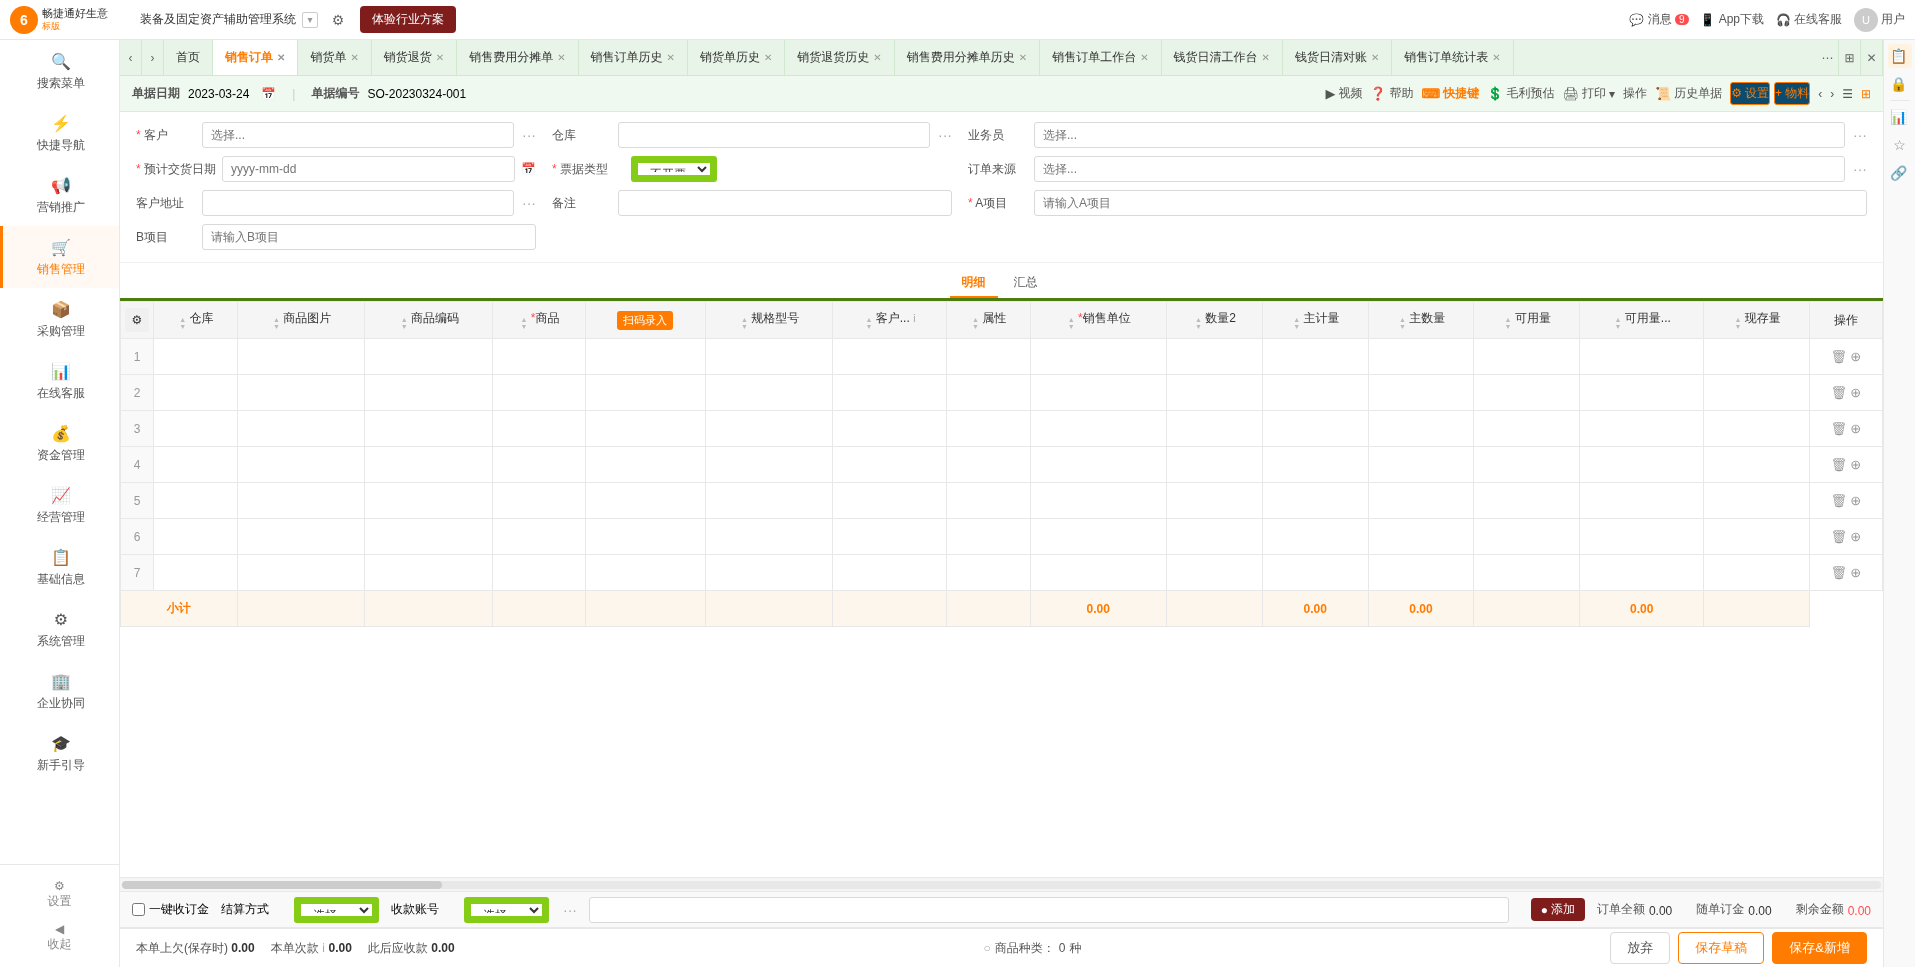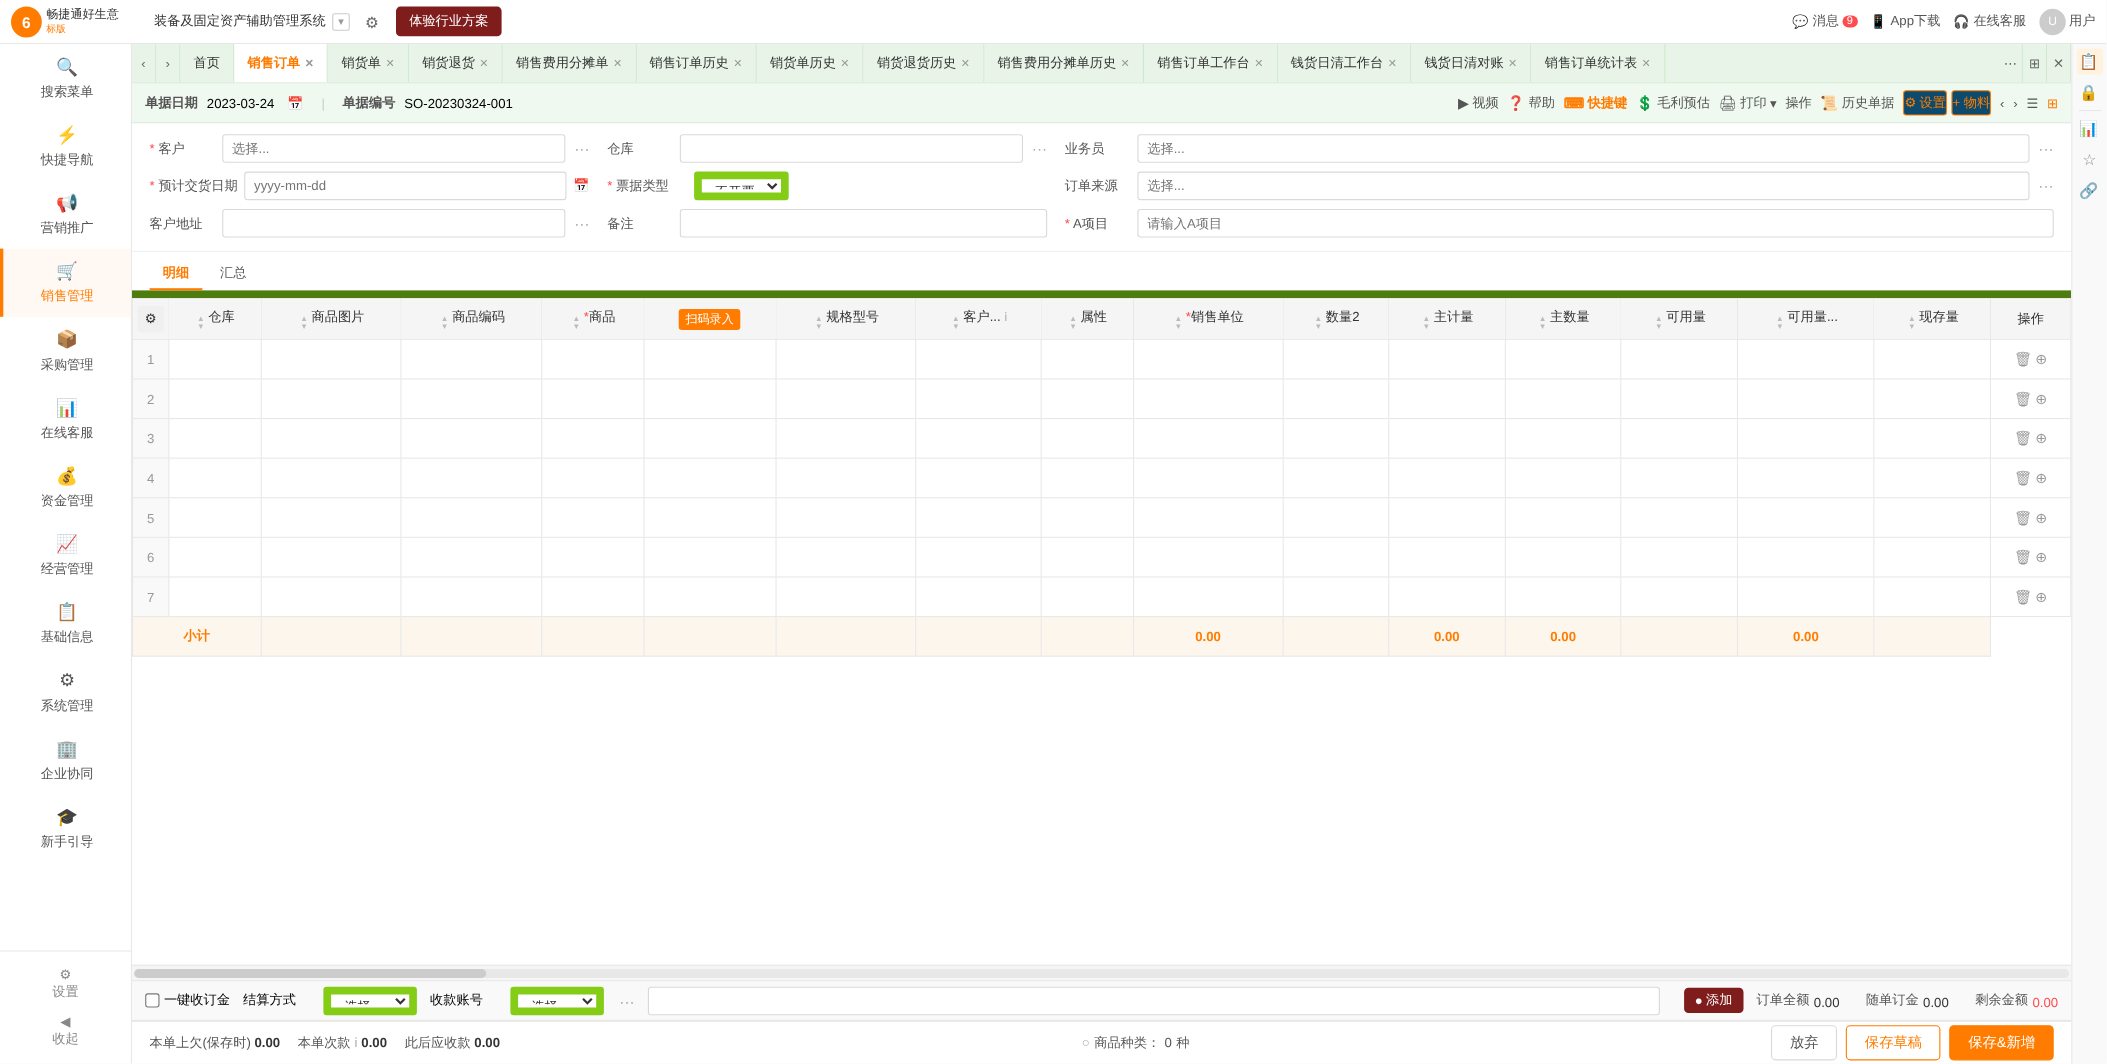--- a/index.html
+++ b/index.html
@@ -287,21 +287,22 @@
       cursor: pointer;
       font-size: 11px;
       white-space: nowrap;
     }
 
     
     .detail-tabs {
       display: flex;
       align-items: center;
       padding: 6px 16px 0;
-      border-bottom: 7px solid #4d7c0f;
+      border-bottom: 3px solid #4d7c0f;
+      justify-content: center;
     }
     .detail-tab {
       padding: 5px 12px;
       cursor: pointer;
       color: #555;
       font-size: 13px;
       border-bottom: 2px solid transparent;
       margin-right: 4px;
     }
     .detail-tab.active {
@@ -767,20 +768,26 @@
             <input class="form-input" style="flex: 1 1 0%;">
             <span class="dots-btn">···</span>
           </div>
           <div class="form-field" style="max-width: 400px;">
             <label class="form-label">备注</label>
             <input class="form-input" style="flex: 1 1 0%;">
           </div>
           <div class="form-field">
             <label class="form-label required">A项目</label>
             <input class="form-input" style="flex: 1 1 0%;" placeholder="请输入A项目">
+          </div>
+        </div>
+        <div class="form-row">
+          <div class="form-field" style="max-width: 400px;">
+            <label class="form-label">B项目</label>
+            <input class="form-input" placeholder="请输入B项目" style="">
           </div>
         </div>
       </div>
 
       <div class="detail-tabs">
         <div class="detail-tab active">
           <span>明细</span>
         </div>
         <div class="detail-tab">
           <span>汇总</span>

